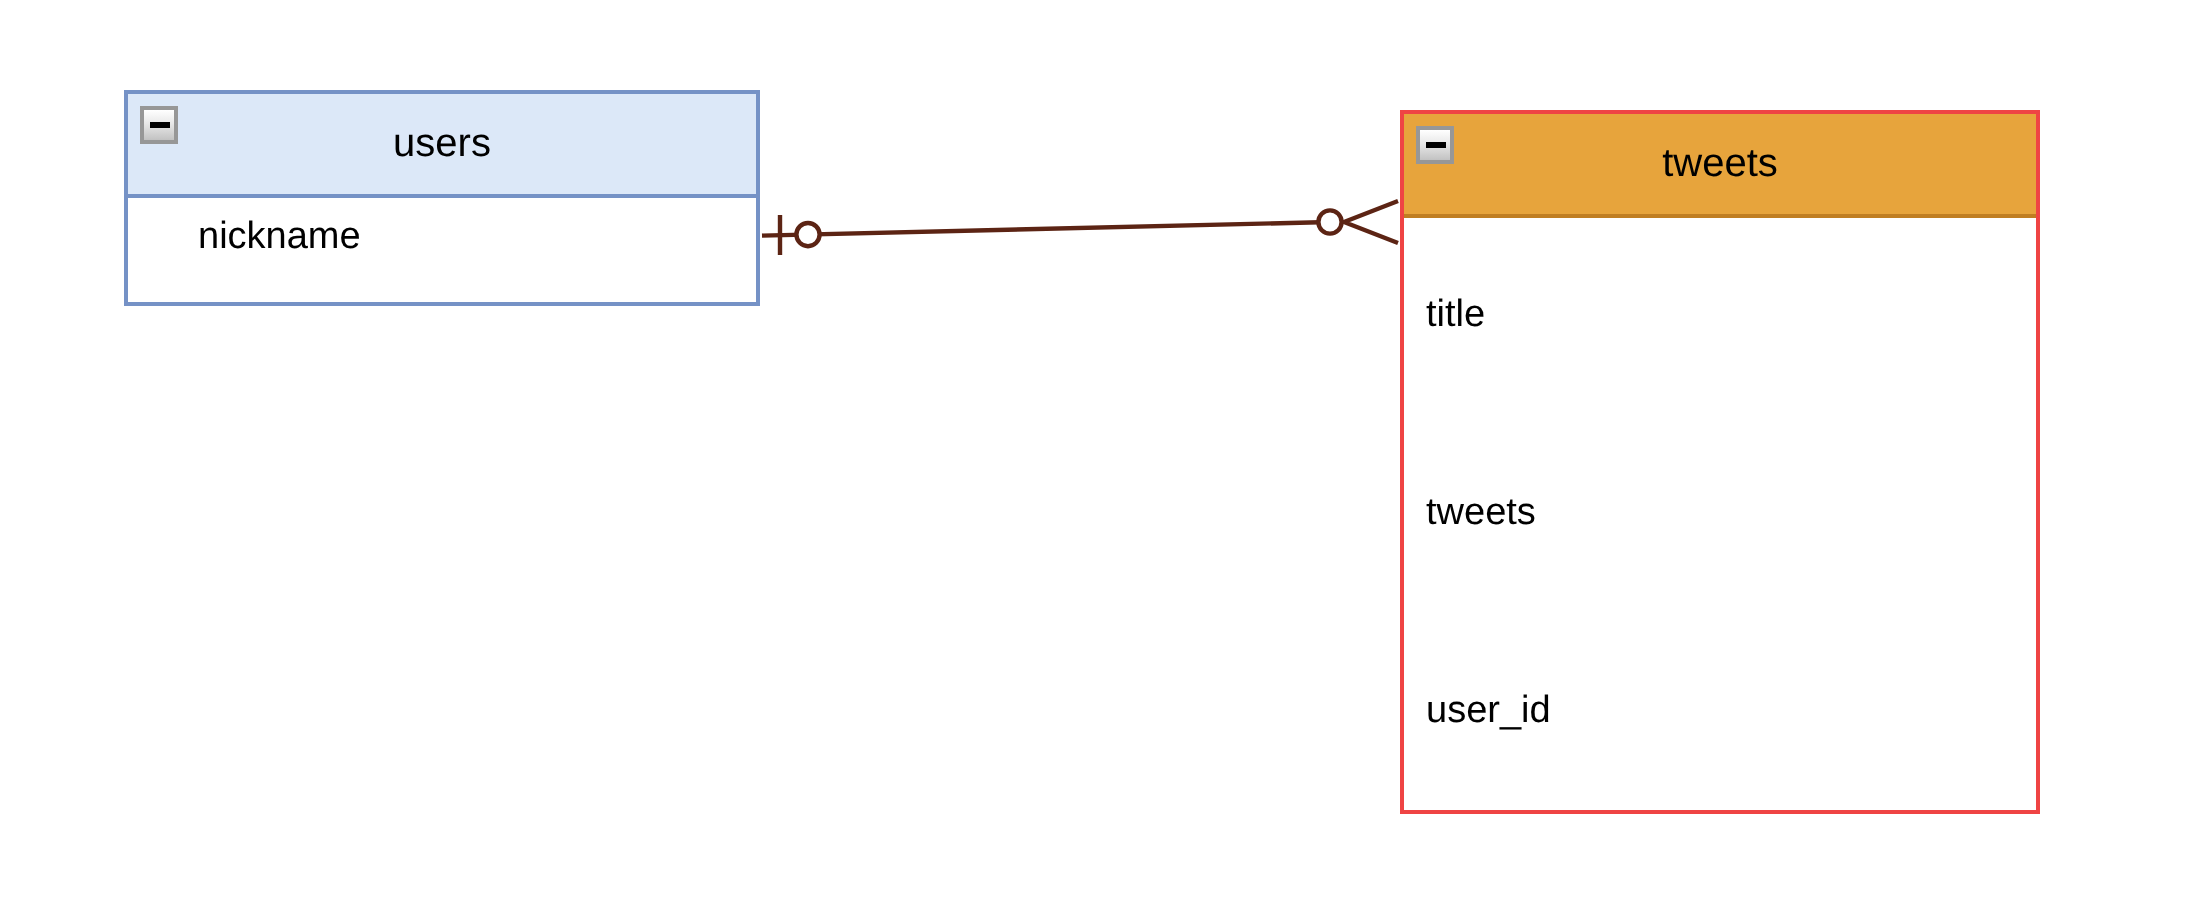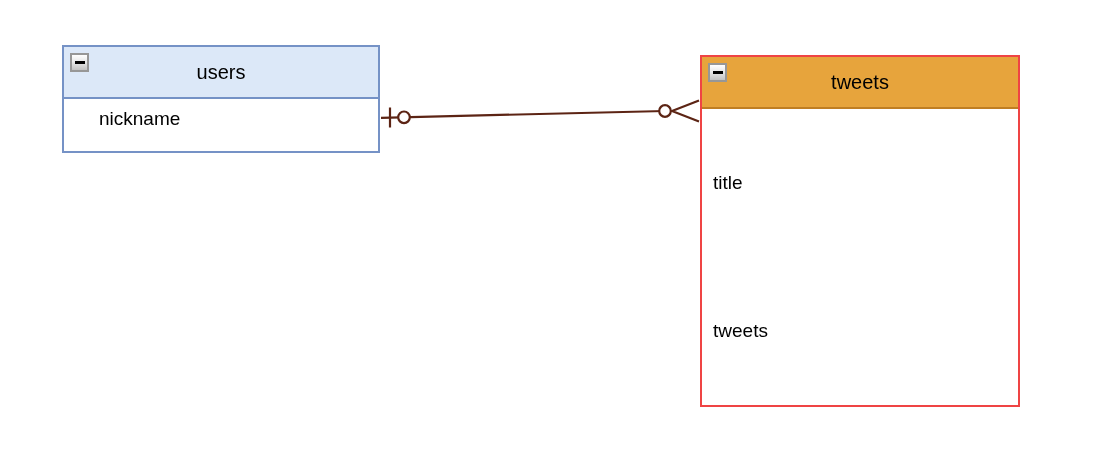--- a/index.html
+++ b/index.html
@@ -59,16 +59,17 @@
   <div class="table table-tweets">
     <div class="thead">
       <div class="ttitle">tweets</div>
       <div class="collapse-btn">
         <span class="minus"></span>
       </div>
     </div>
     <div class="tbody">
       <div class="field">title</div>
       <div class="field">tweets</div>
+      <div class="field">user_id</div>
     </div>
   </div>
 
 </div>
 
 </body></html>

